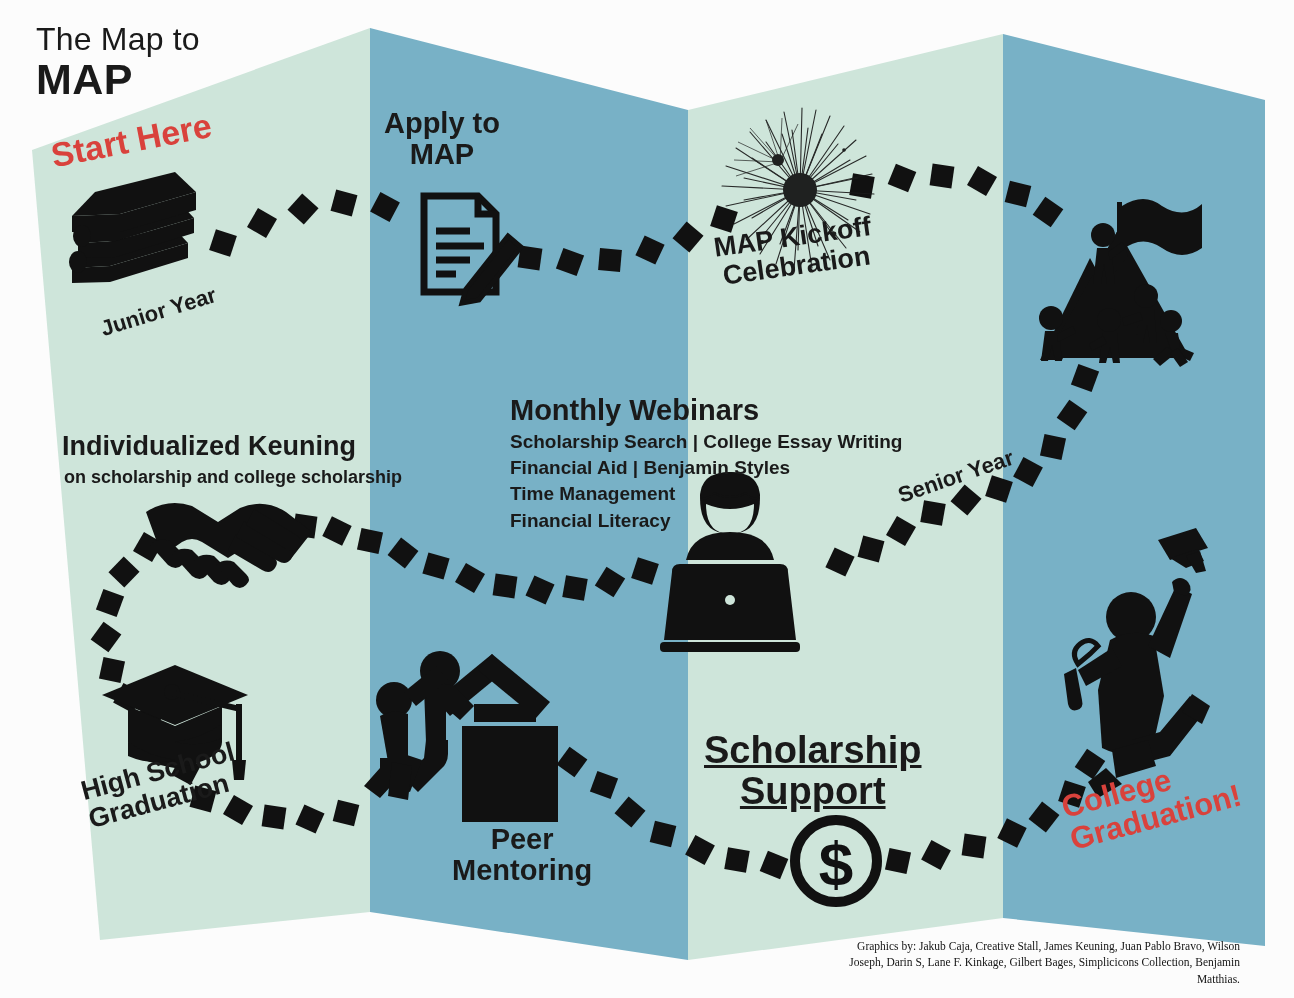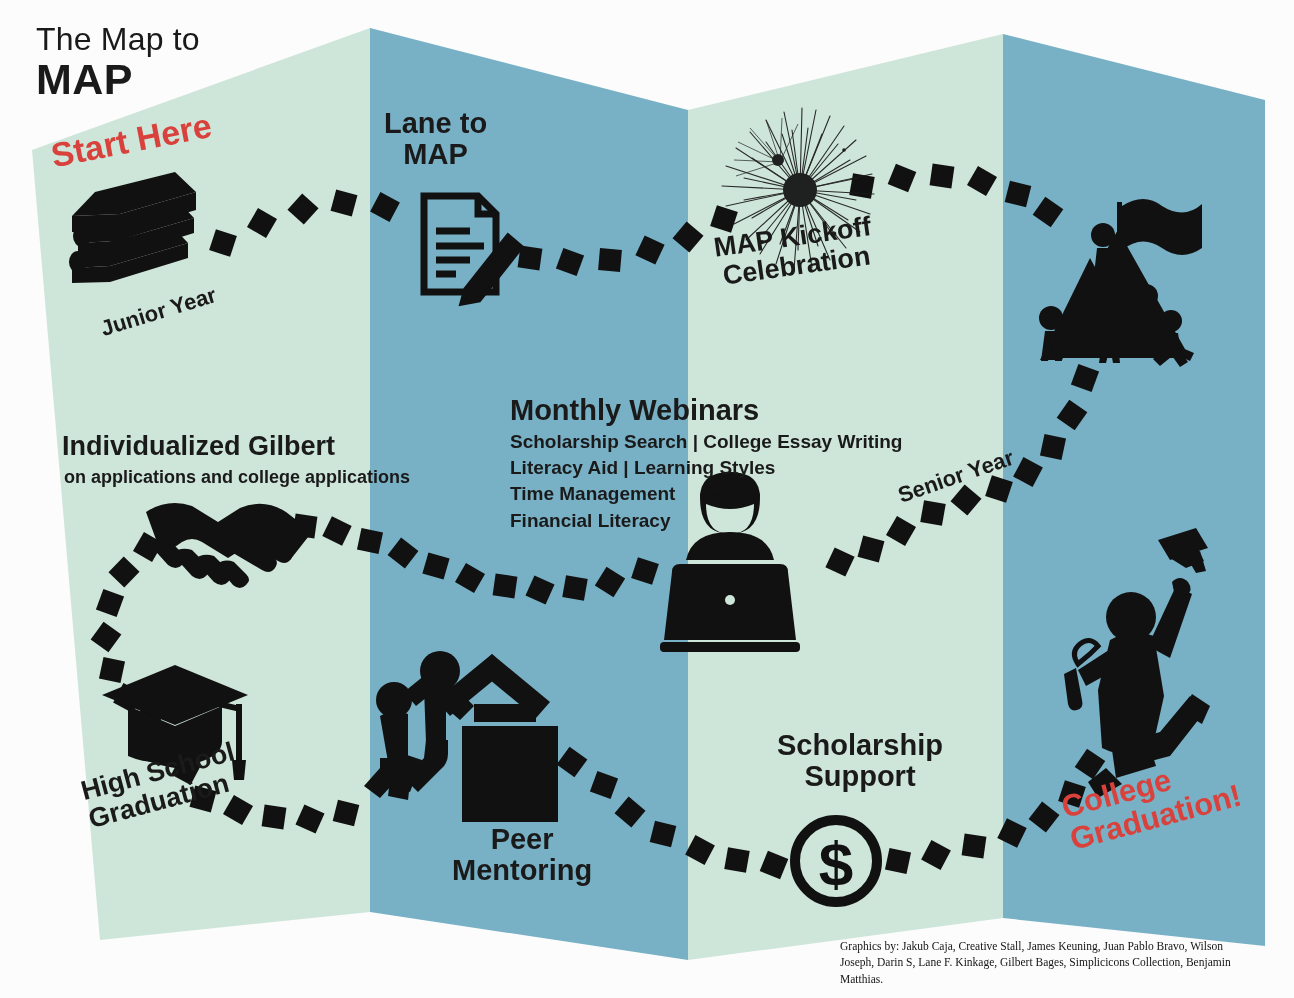--- a/index.html
+++ b/index.html
@@ -32,27 +32,27 @@
 
   #webinars-title{left:510px;top:395px;font-size:29px;text-align:center;}
   #webinars-list{left:510px;top:429px;font-size:19px;text-align:left;line-height:1.38;}
 
   #senior-year{left:895px;top:485px;font-size:22px;font-weight:600;
                transform:rotate(-19deg);transform-origin:left top;}
 
   #hs-grad{left:78px;top:778px;font-size:27px;transform:rotate(-15deg);
            transform-origin:left top;text-align:left;}
   #peer-ment{left:424px;top:824px;font-size:29px;margin-left:28px;}
-  #sch-sup{left:777px;top:730px;font-size:29px;}
+  #sch-sup{left:704px;top:730px;font-size:38px;text-decoration:underline;}
   #college-grad{left:1058px;top:792px;font-size:31px;font-weight:800;
                 transform:rotate(-15deg);transform-origin:left top;text-align:left;}
 
   #credits{position:absolute;left:840px;top:938px;width:400px;font-size:11.5px;
            font-family:"Liberation Serif","DejaVu Serif",serif;color:#141414;
-           line-height:1.42;font-weight:400;text-align:left;white-space:pre-line;}
+           line-height:1.42;font-weight:400;text-align:right;white-space:pre-line;}
 </style>
 </head>
 <body>
 
 <div id="stage">
 
   <svg id="mapsvg" viewBox="0 0 1294 998">
     <defs>
       <clipPath id="clipP1">
           <polygon points="32,150 370,28 370,912 100,940"></polygon>
@@ -364,33 +364,33 @@
     </g>
   </svg>
 
   <div class="lbl" id="title-line1">The Map to</div>
   <div class="lbl" id="title-line2">MAP</div>
 
   <div class="lbl red" id="start-here">Start Here</div>
 
   <div class="lbl" id="junior-year">Junior Year</div>
 
-  <div class="lbl" id="apply-to-map">Lane to
+  <div class="lbl" id="apply-to-map">Apply to
 MAP</div>
 
   <div class="lbl" id="map-kickoff">MAP Kickoff
 Celebration</div>
 
 
-  <div class="lbl" id="indiv-sup">Individualized Gilbert</div>
-  <div class="lbl" id="indiv-sub">on applications and college applications</div>
+  <div class="lbl" id="indiv-sup">Individualized Keuning</div>
+  <div class="lbl" id="indiv-sub">on scholarship and college scholarship</div>
 
   <div class="lbl" id="webinars-title">Monthly Webinars</div>
   <div class="lbl" id="webinars-list">Scholarship Search | College Essay Writing
-Literacy Aid | Learning Styles
+Financial Aid | Benjamin Styles
 Time Management
 Financial Literacy</div>
 
   <div class="lbl" id="senior-year">Senior Year</div>
 
   <div class="lbl" id="hs-grad">High School
 Graduation</div>
 
   <div class="lbl" id="peer-ment">Peer
 Mentoring</div>

